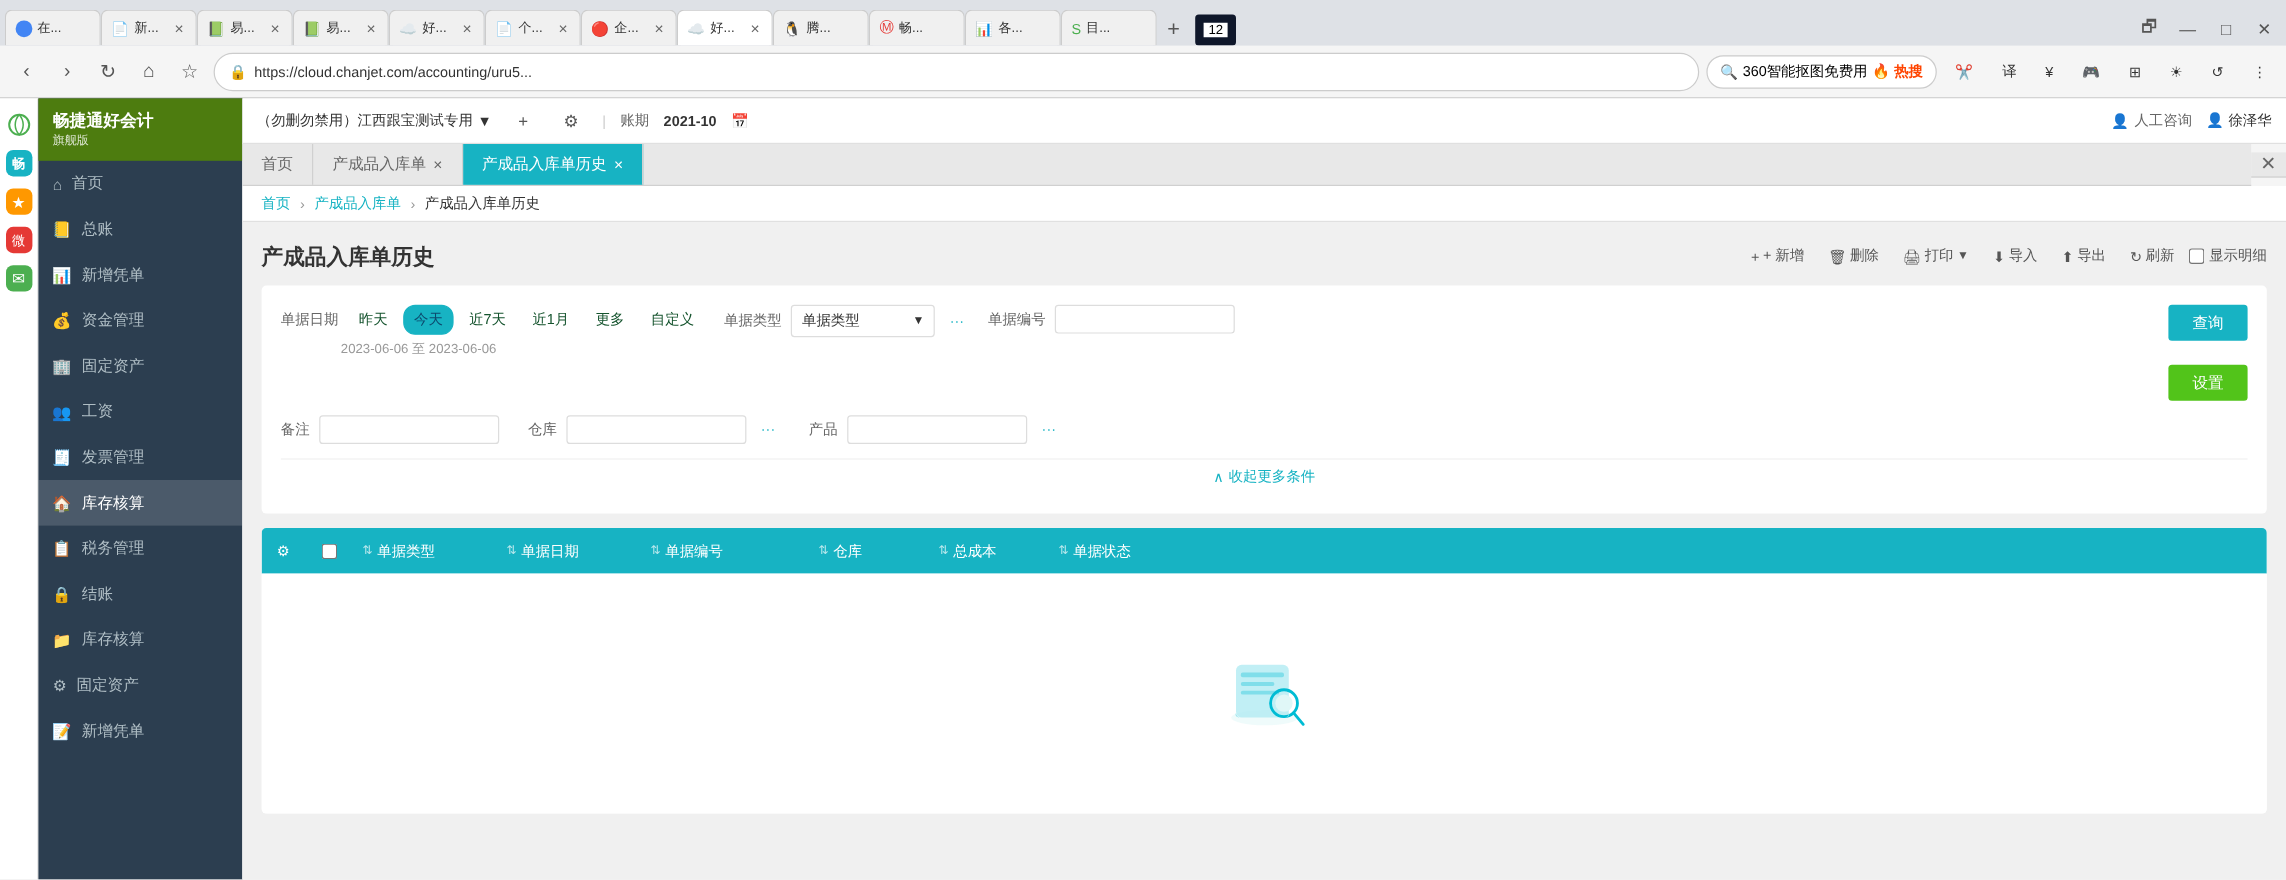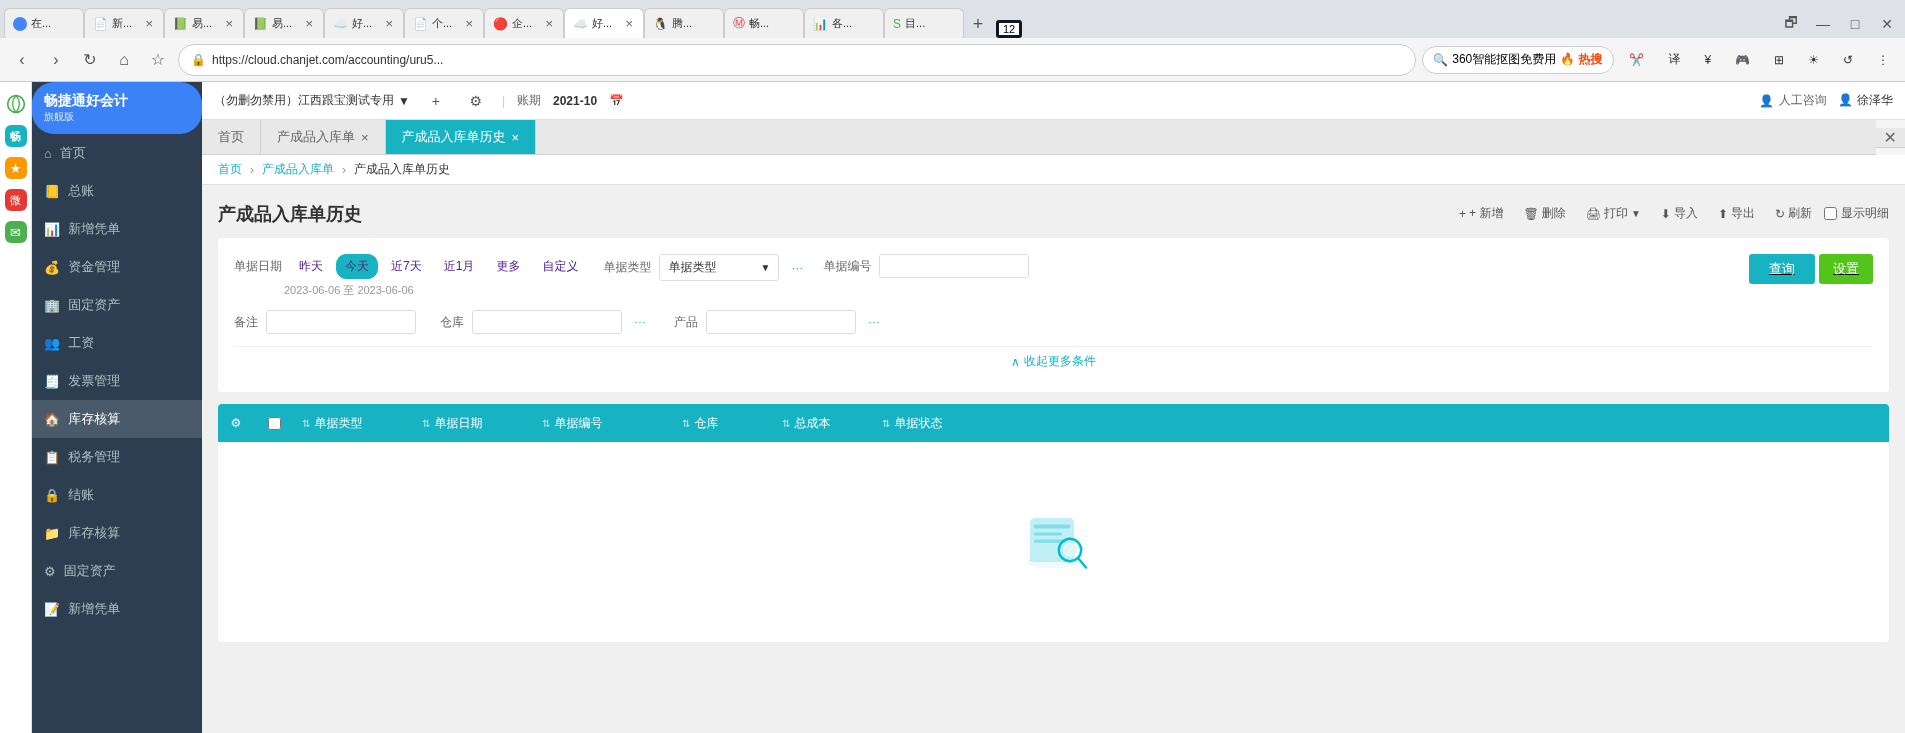--- a/index.html
+++ b/index.html
@@ -5,21 +5,21 @@
     * { box-sizing: border-box; margin: 0; padding: 0; }
     body { font-family: 'Microsoft YaHei', Arial, sans-serif; font-size: 12px; background: #f0f0f0; overflow: hidden; }
 
     
     .browser-chrome { background: #dee1e6; width: 1905px; }
     .tab-bar { display: flex; align-items: flex-end; height: 38px; background: #dee1e6; padding: 0 4px; gap: 0; overflow: hidden; }
     .tab { display: flex; align-items: center; height: 30px; padding: 0 8px; background: #f0f0f0; border: 1px solid #ccc; border-bottom: none; border-radius: 6px 6px 0 0; font-size: 11px; min-width: 80px; max-width: 160px; gap: 4px; cursor: pointer; color: #333; white-space: nowrap; overflow: hidden; }
     .tab.active { background: #fff; z-index: 1; }
     .tab .tab-close { margin-left: auto; color: #666; font-size: 13px; padding: 0 2px; flex-shrink: 0; }
     .tab-new-btn { width: 28px; height: 28px; display: flex; align-items: center; justify-content: center; font-size: 18px; color: #555; cursor: pointer; }
-    .tab-count { background: #fff; border: 3px solid #0f172a; border-radius: 3px; padding: 0 4px; font-size: 11px; margin-left: 4px; }
+    .tab-count { background: #fff; border: 7px solid #0f172a; border-radius: 3px; padding: 0 4px; font-size: 11px; margin-left: 4px; }
     .tab-extra { display: flex; align-items: center; margin-left: auto; gap: 4px; }
     .tab-extra-btn { width: 28px; height: 28px; display: flex; align-items: center; justify-content: center; font-size: 14px; color: #555; cursor: pointer; }
 
     .address-bar { display: flex; align-items: center; height: 44px; background: #f5f5f5; padding: 0 8px; gap: 6px; border-bottom: 1px solid #ccc; }
     .nav-btn { width: 28px; height: 28px; display: flex; align-items: center; justify-content: center; color: #555; font-size: 16px; cursor: pointer; border-radius: 50%; }
     .url-bar { flex: 1; display: flex; align-items: center; background: #fff; border: 1px solid #ccc; border-radius: 16px; height: 32px; padding: 0 12px; gap: 6px; }
     .url-text { font-size: 12px; color: #333; }
     .url-lock { color: #4caf50; font-size: 12px; }
     .toolbar-right { display: flex; align-items: center; gap: 8px; }
     .toolbar-btn { padding: 3px 8px; font-size: 12px; color: #333; cursor: pointer; white-space: nowrap; }
@@ -29,21 +29,21 @@
     
     .app-container { display: flex; width: 1905px; height: calc(733px - 82px); }
 
     
     .left-icons { width: 32px; background: #fff; display: flex; flex-direction: column; align-items: center; padding-top: 8px; gap: 4px; border-right: 1px solid #e0e0e0; }
     .left-icon-item { width: 28px; height: 28px; display: flex; align-items: center; justify-content: center; border-radius: 6px; cursor: pointer; }
     .left-icon-item svg { width: 20px; height: 20px; }
 
     
     .sidebar { width: 170px; background: #2c3e50; display: flex; flex-direction: column; }
-    .sidebar-header { background: #3b82f6; padding: 10px 12px; display: flex; align-items: center; gap: 8px; border-radius: 22px; }
+    .sidebar-header { background: #4d7c0f; padding: 10px 12px; display: flex; align-items: center; gap: 8px; }
     .sidebar-logo-text { color: #fff; font-size: 14px; font-weight: bold; }
     .sidebar-sub-text { color: rgba(255,255,255,0.8); font-size: 10px; }
     .sidebar-menu { flex: 1; overflow-y: auto; }
     .sidebar-item { display: flex; align-items: center; gap: 8px; padding: 10px 12px; color: #b0bec5; cursor: pointer; font-size: 13px; }
     .sidebar-item.active { background: rgba(255,255,255,0.15); color: #fff; }
 
     
     .main-content { flex: 1; display: flex; flex-direction: column; background: #f5f5f5; overflow: hidden; }
 
     
@@ -69,29 +69,29 @@
     .toolbar { display: flex; align-items: center; gap: 4px; margin-bottom: 12px; justify-content: flex-end; }
     .tool-btn { display: flex; align-items: center; gap: 3px; padding: 4px 8px; font-size: 12px; color: #555; cursor: pointer; }
     .show-cols-check { display: flex; align-items: center; gap: 4px; font-size: 12px; color: #555; }
 
     
     .filter-area { background: #fff; padding: 16px; border-radius: 4px; margin-bottom: 12px; }
     .filter-row { display: flex; align-items: center; gap: 24px; margin-bottom: 12px; }
     .filter-item { display: flex; align-items: center; gap: 8px; }
     .filter-label { font-size: 12px; color: #666; white-space: nowrap; }
     .date-filters { display: flex; align-items: center; gap: 4px; }
-    .date-btn { padding: 3px 8px; font-size: 12px; color: #4c1d95; cursor: pointer; border: 1px solid transparent; border-radius: 3px; }
-    .date-btn.active { background: #17b3c3; color: #701a75; border-color: #17b3c3; border-radius: 10px; text-align: center; }
+    .date-btn { padding: 3px 8px; font-size: 12px; color: #14532d; cursor: pointer; border: 1px solid transparent; border-radius: 3px; }
+    .date-btn.active { background: #17b3c3; color: #0c4a6e; border-color: #17b3c3; border-radius: 10px; text-align: center; }
     .filter-select { display: flex; align-items: center; gap: 4px; padding: 4px 8px; border: 1px solid #ddd; border-radius: 3px; font-size: 12px; color: #333; min-width: 120px; cursor: pointer; }
     .filter-input { padding: 4px 8px; border: 1px solid #ddd; border-radius: 3px; font-size: 12px; color: #333; width: 150px; }
     .filter-ellipsis { color: #17b3c3; cursor: pointer; padding: 0 4px; }
     .collapse-btn { display: flex; align-items: center; gap: 4px; color: #17b3c3; font-size: 12px; cursor: pointer; justify-content: center; padding: 6px; border-top: 1px solid #f0f0f0; margin-top: 4px; }
     .query-btn { background: #17b3c3; color: #fff; padding: 6px 20px; border-radius: 3px; font-size: 13px; cursor: pointer; border: none; }
     .setting-btn { background: #52c41a; color: #fff; padding: 6px 14px; border-radius: 3px; font-size: 13px; cursor: pointer; border: none; }
-    .filter-actions { display: flex; flex-direction: row; gap: 4px; text-decoration: underline; }
+    .filter-actions { display: flex; flex-direction: column; gap: 20px; }
 
     
     .data-table { background: #fff; border-radius: 4px; overflow: hidden; }
     .table-header { background: #17b3c3; display: flex; align-items: center; height: 38px; }
     .th-cell { display: flex; align-items: center; gap: 4px; padding: 0 8px; color: #fff; font-size: 12px; font-weight: normal; flex-shrink: 0; }
     .th-sort { color: rgba(255,255,255,0.7); font-size: 10px; }
     .th-checkbox { width: 40px; justify-content: center; }
     .th-gear { width: 36px; justify-content: center; }
     .th-type { flex: 0 0 120px; }
     .th-date { flex: 0 0 120px; }

